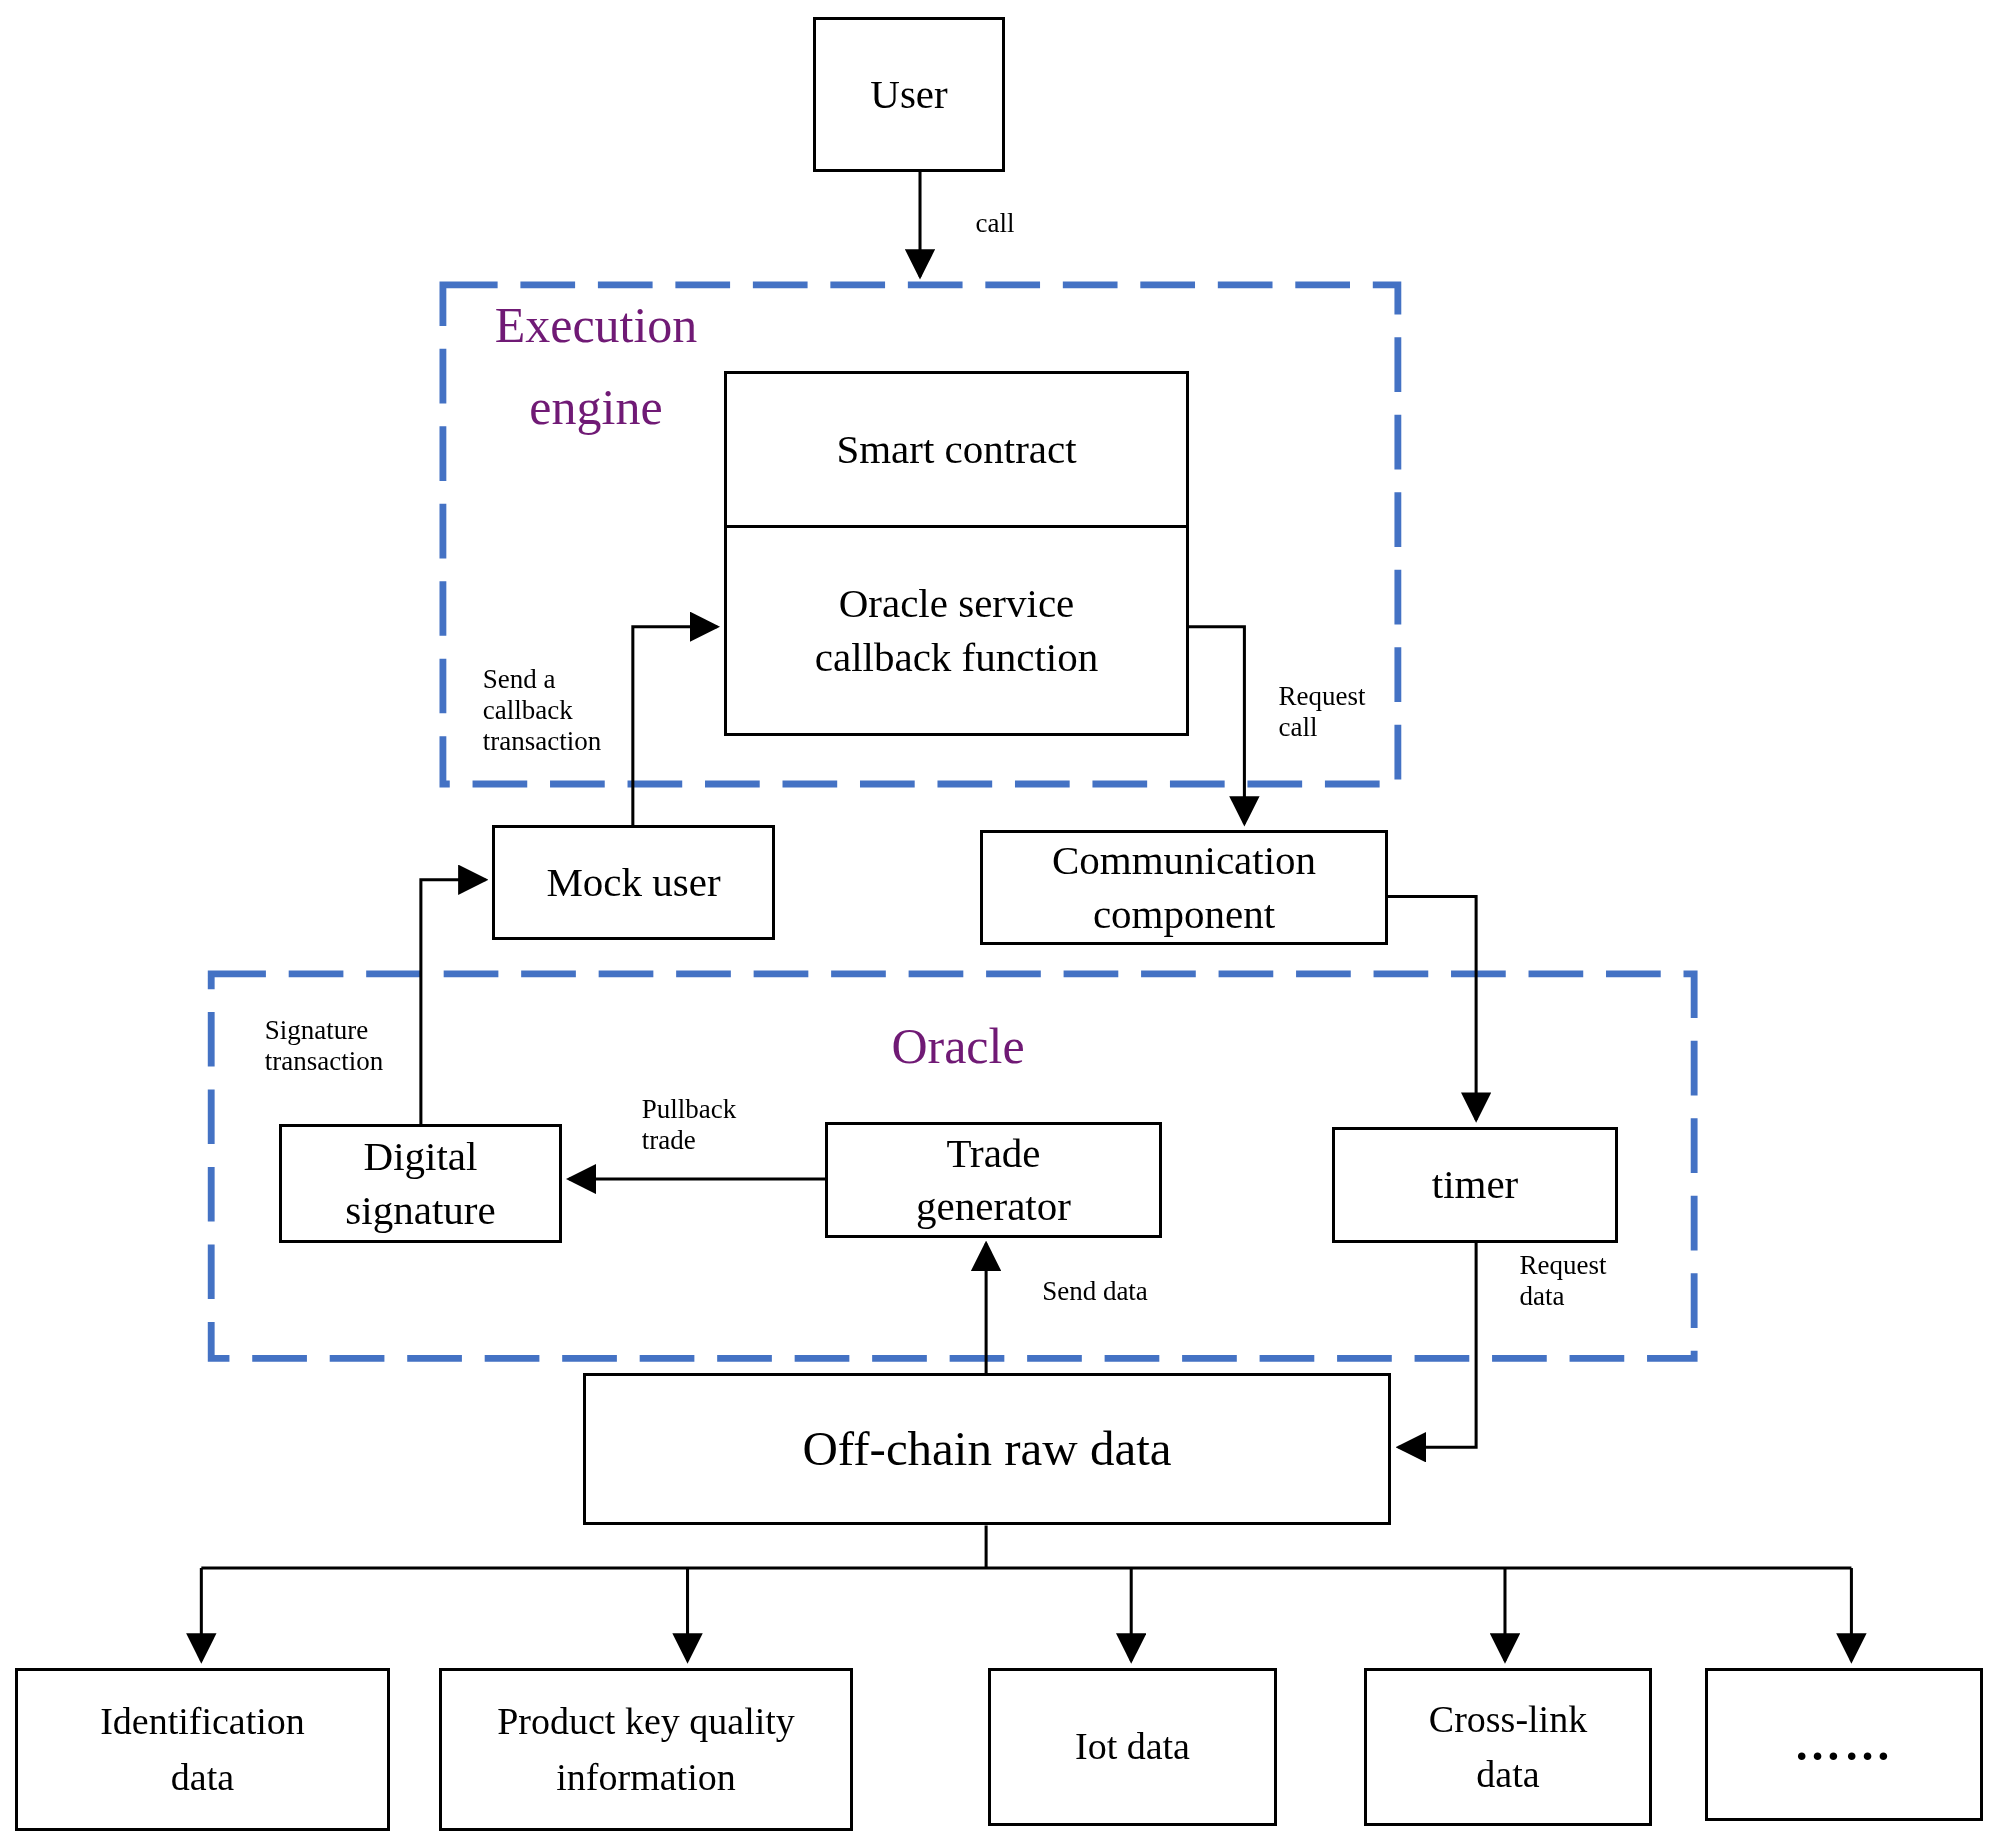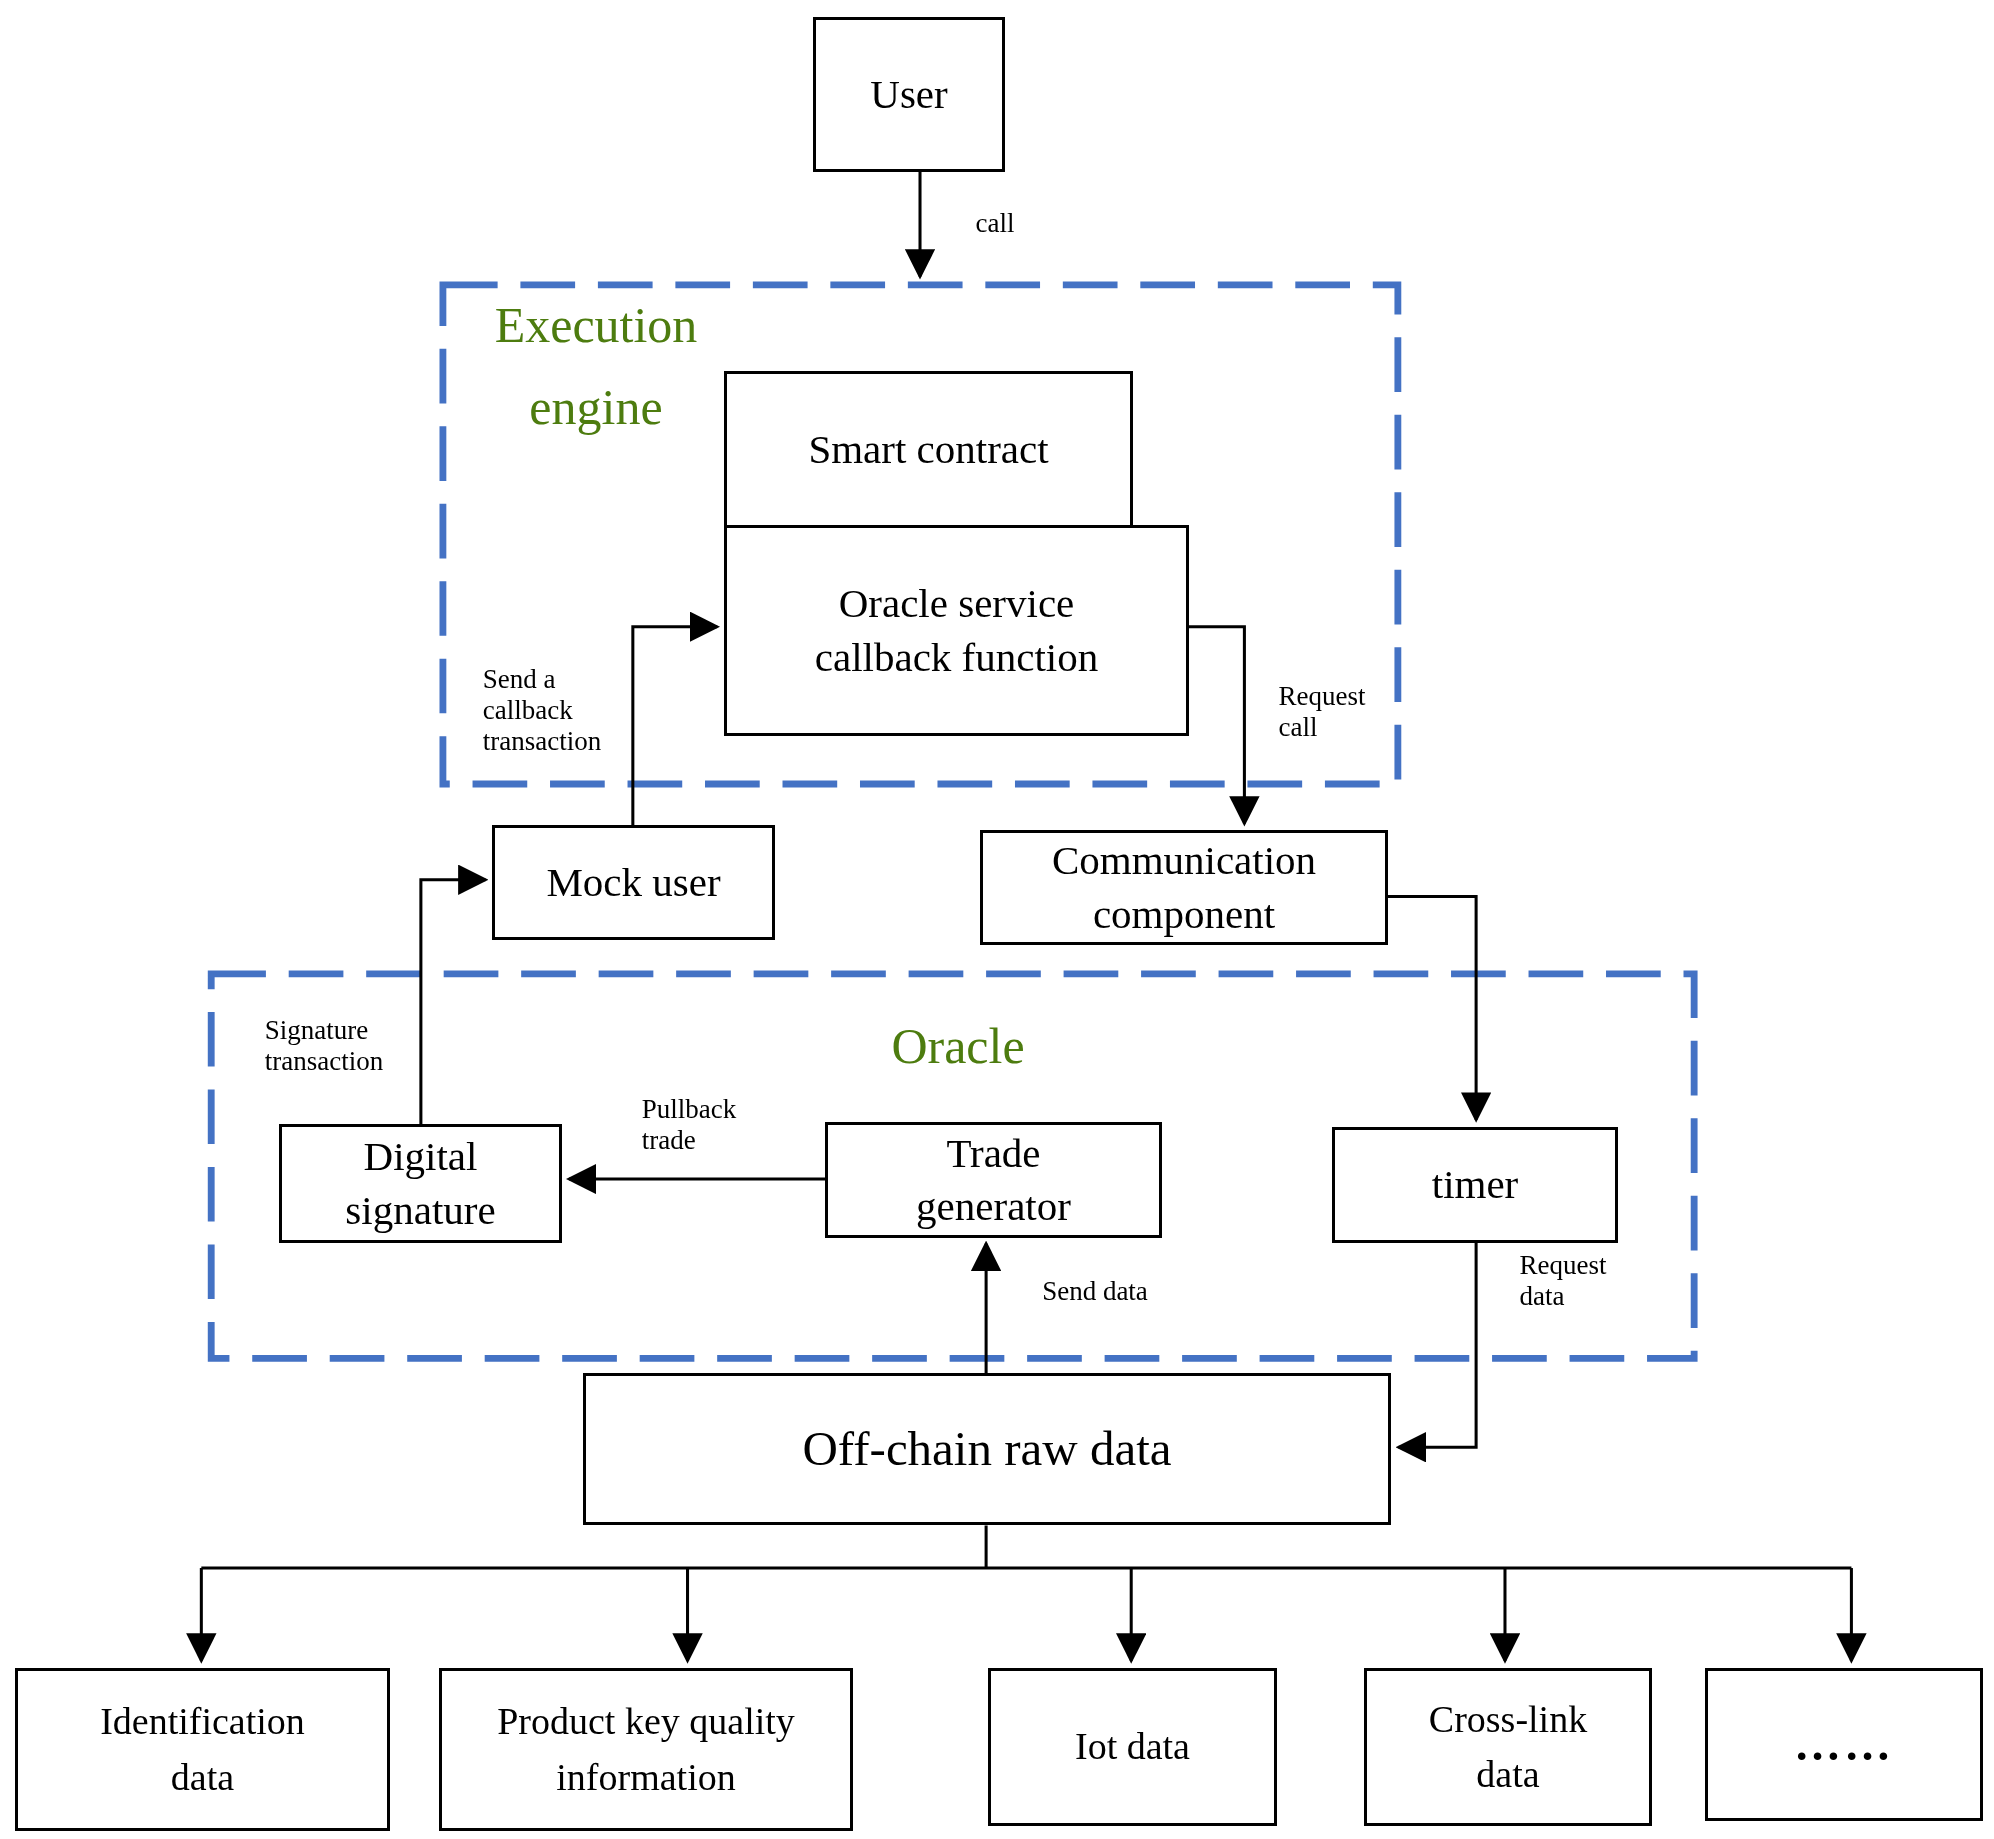--- a/index.html
+++ b/index.html
@@ -34,21 +34,21 @@
     font-size:27px;
     line-height:1.14;
   }
   .group-title{
     position:absolute;
     transform:translate(-50%,-50%);
     text-align:center;
     white-space:pre-line;
     font-size:50px;
     line-height:1.64;
-    color:#4d7c0f;
+    color:#701a75;
   }
   .big{font-size:49px;}
   .bottom{font-size:38px;line-height:1.45;}
   .dots{font-size:47px;font-weight:bold;letter-spacing:3px;}
 </style>
 </head>
 <body>
 
 <div class="canvas">
 
@@ -86,21 +86,21 @@
     <path d="M1981,2064 L1981,2186" fill="none" stroke="#000" stroke-width="4" marker-end="url(#arw)"></path>
     <path d="M2437,2064 L2437,2186" fill="none" stroke="#000" stroke-width="4" marker-end="url(#arw)"></path>
   </svg>
 
   <div class="group-title" style="left:596px;top:366px;">Execution
 engine</div>
   <div class="group-title" style="left:958px;top:1046px;">Oracle</div>
 
   <div class="box" style="left:813px;top:16.7px;width:192px;height:155px;">User</div>
 
-  <div class="box" style="left:724px;top:371px;width:409px;height:157px;">Smart contract</div>
+  <div class="box" style="left:724px;top:371px;width:465px;height:157px;">Smart contract</div>
 
   <div class="box" style="left:724px;top:525px;width:465px;height:211px;">Oracle service
 callback function</div>
 
   <div class="box" style="left:492px;top:825px;width:283px;height:115px;">Mock user</div>
 
   <div class="box" style="left:980px;top:830px;width:408px;height:115px;">Communication
 component</div>
 
   <div class="box" style="left:279px;top:1124px;width:283px;height:119px;">Digital

